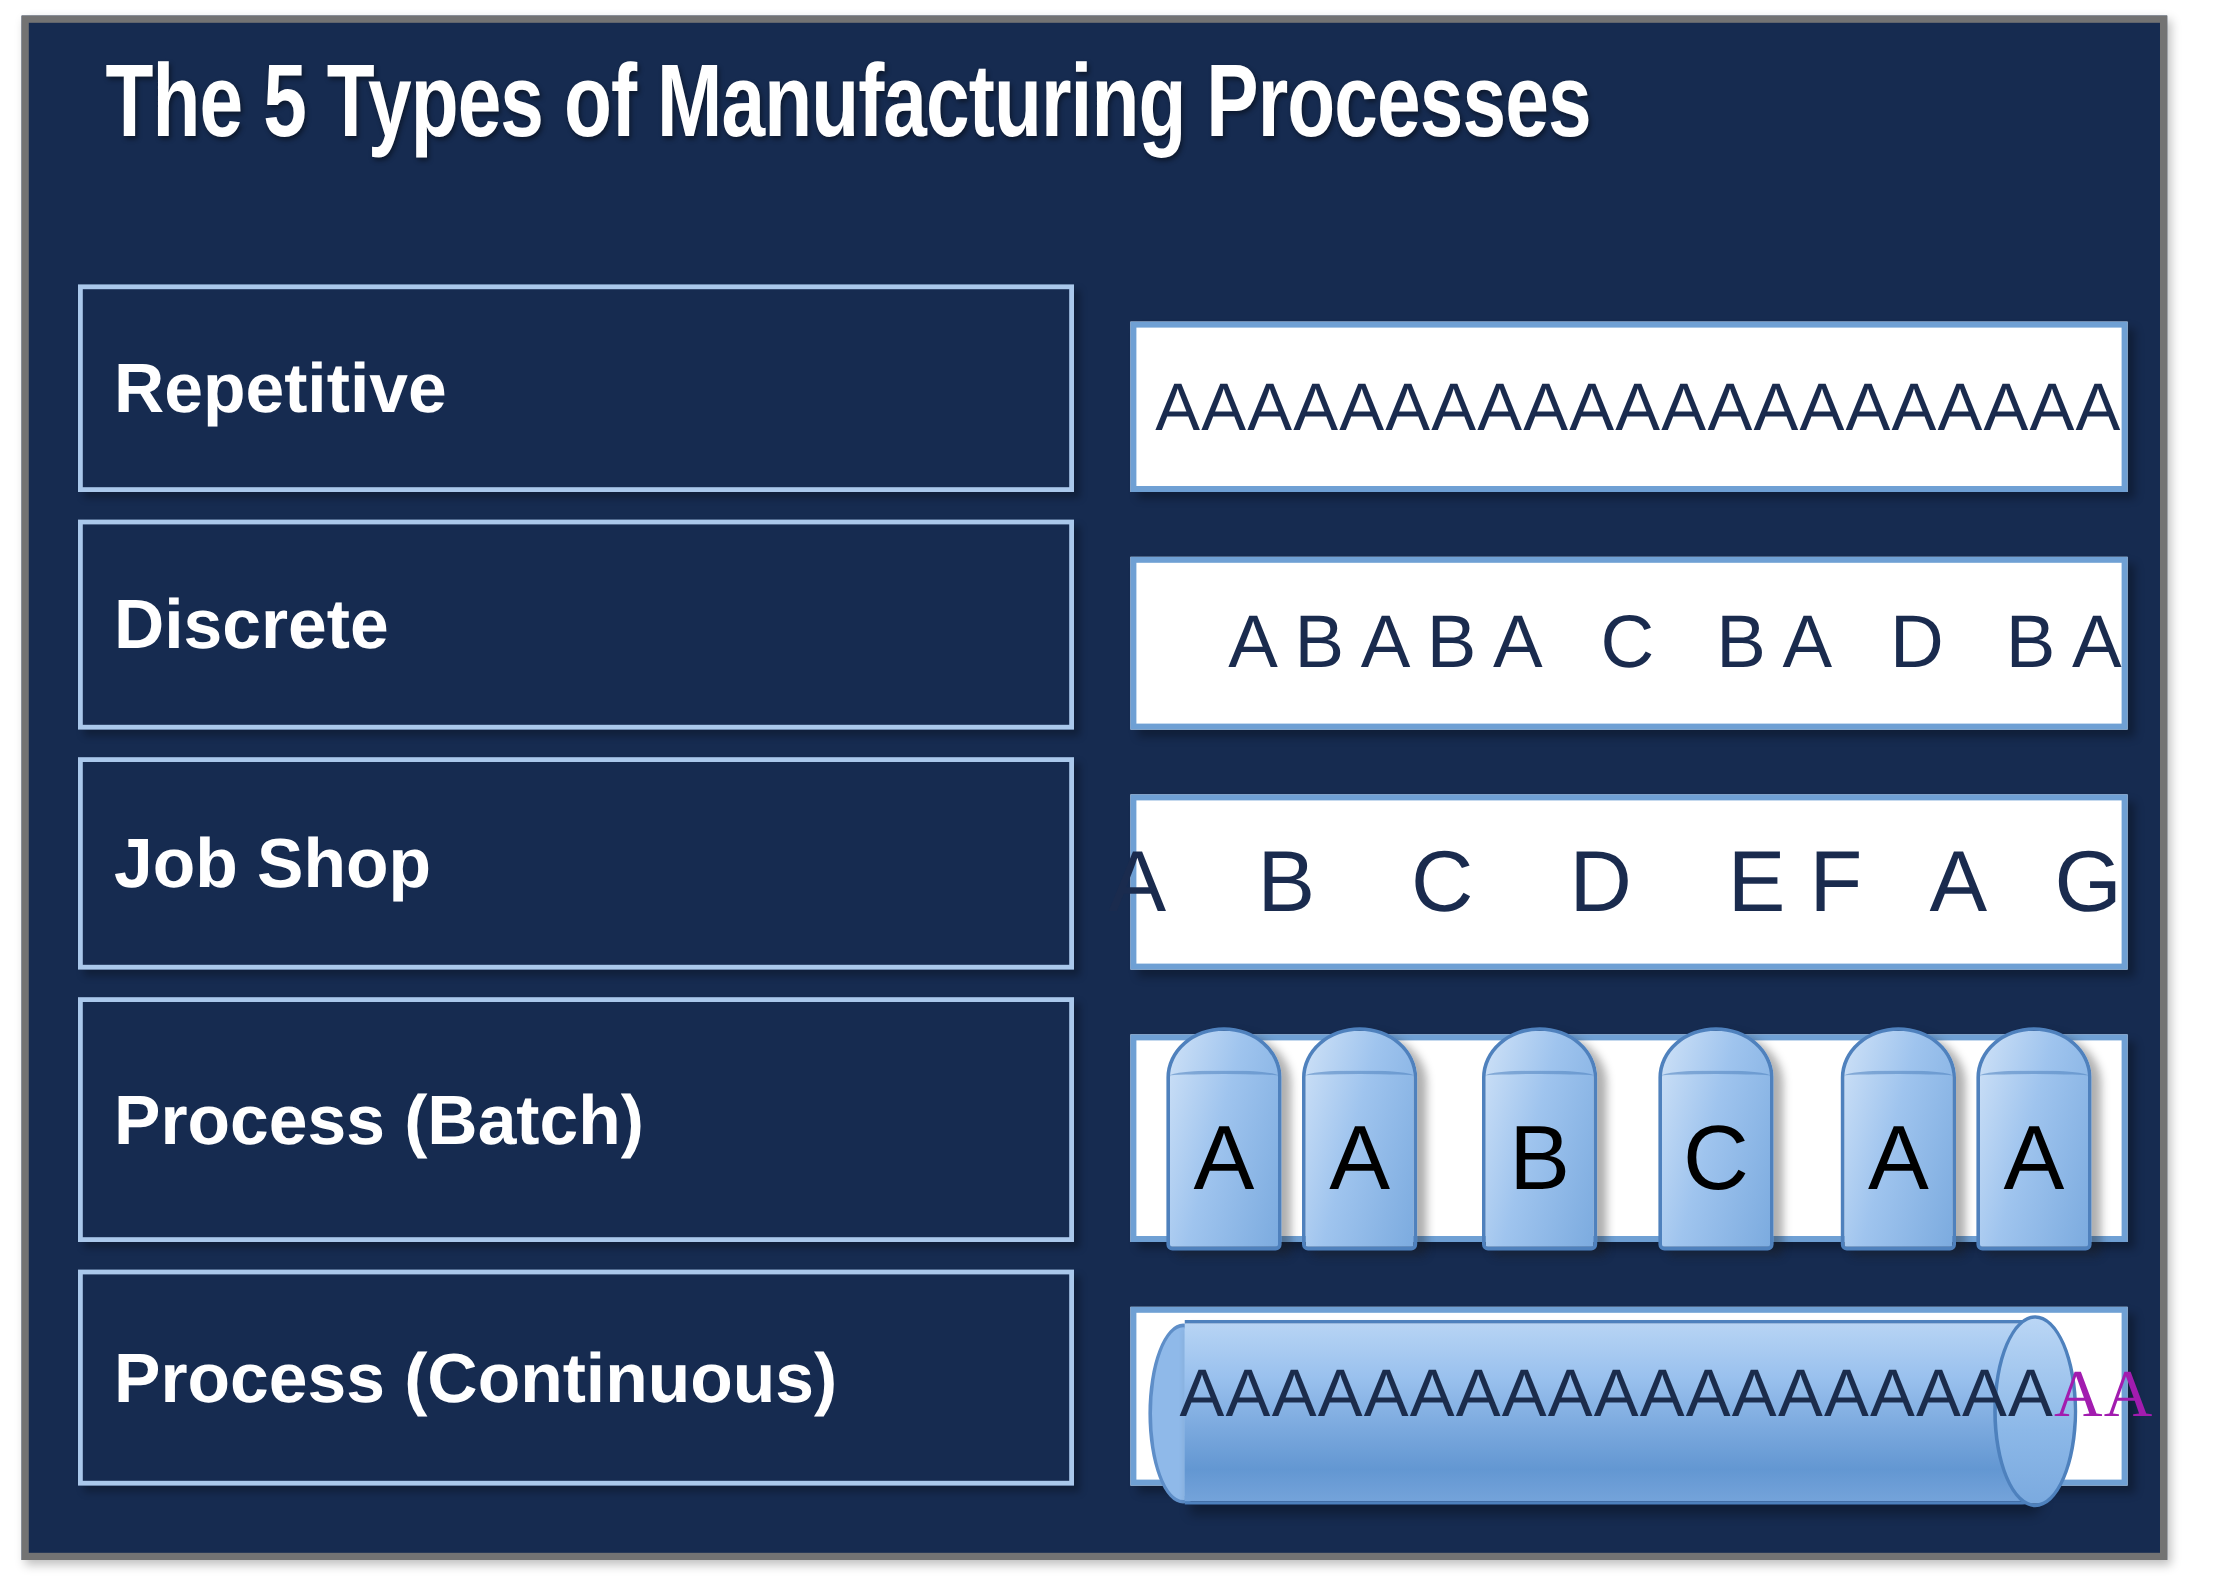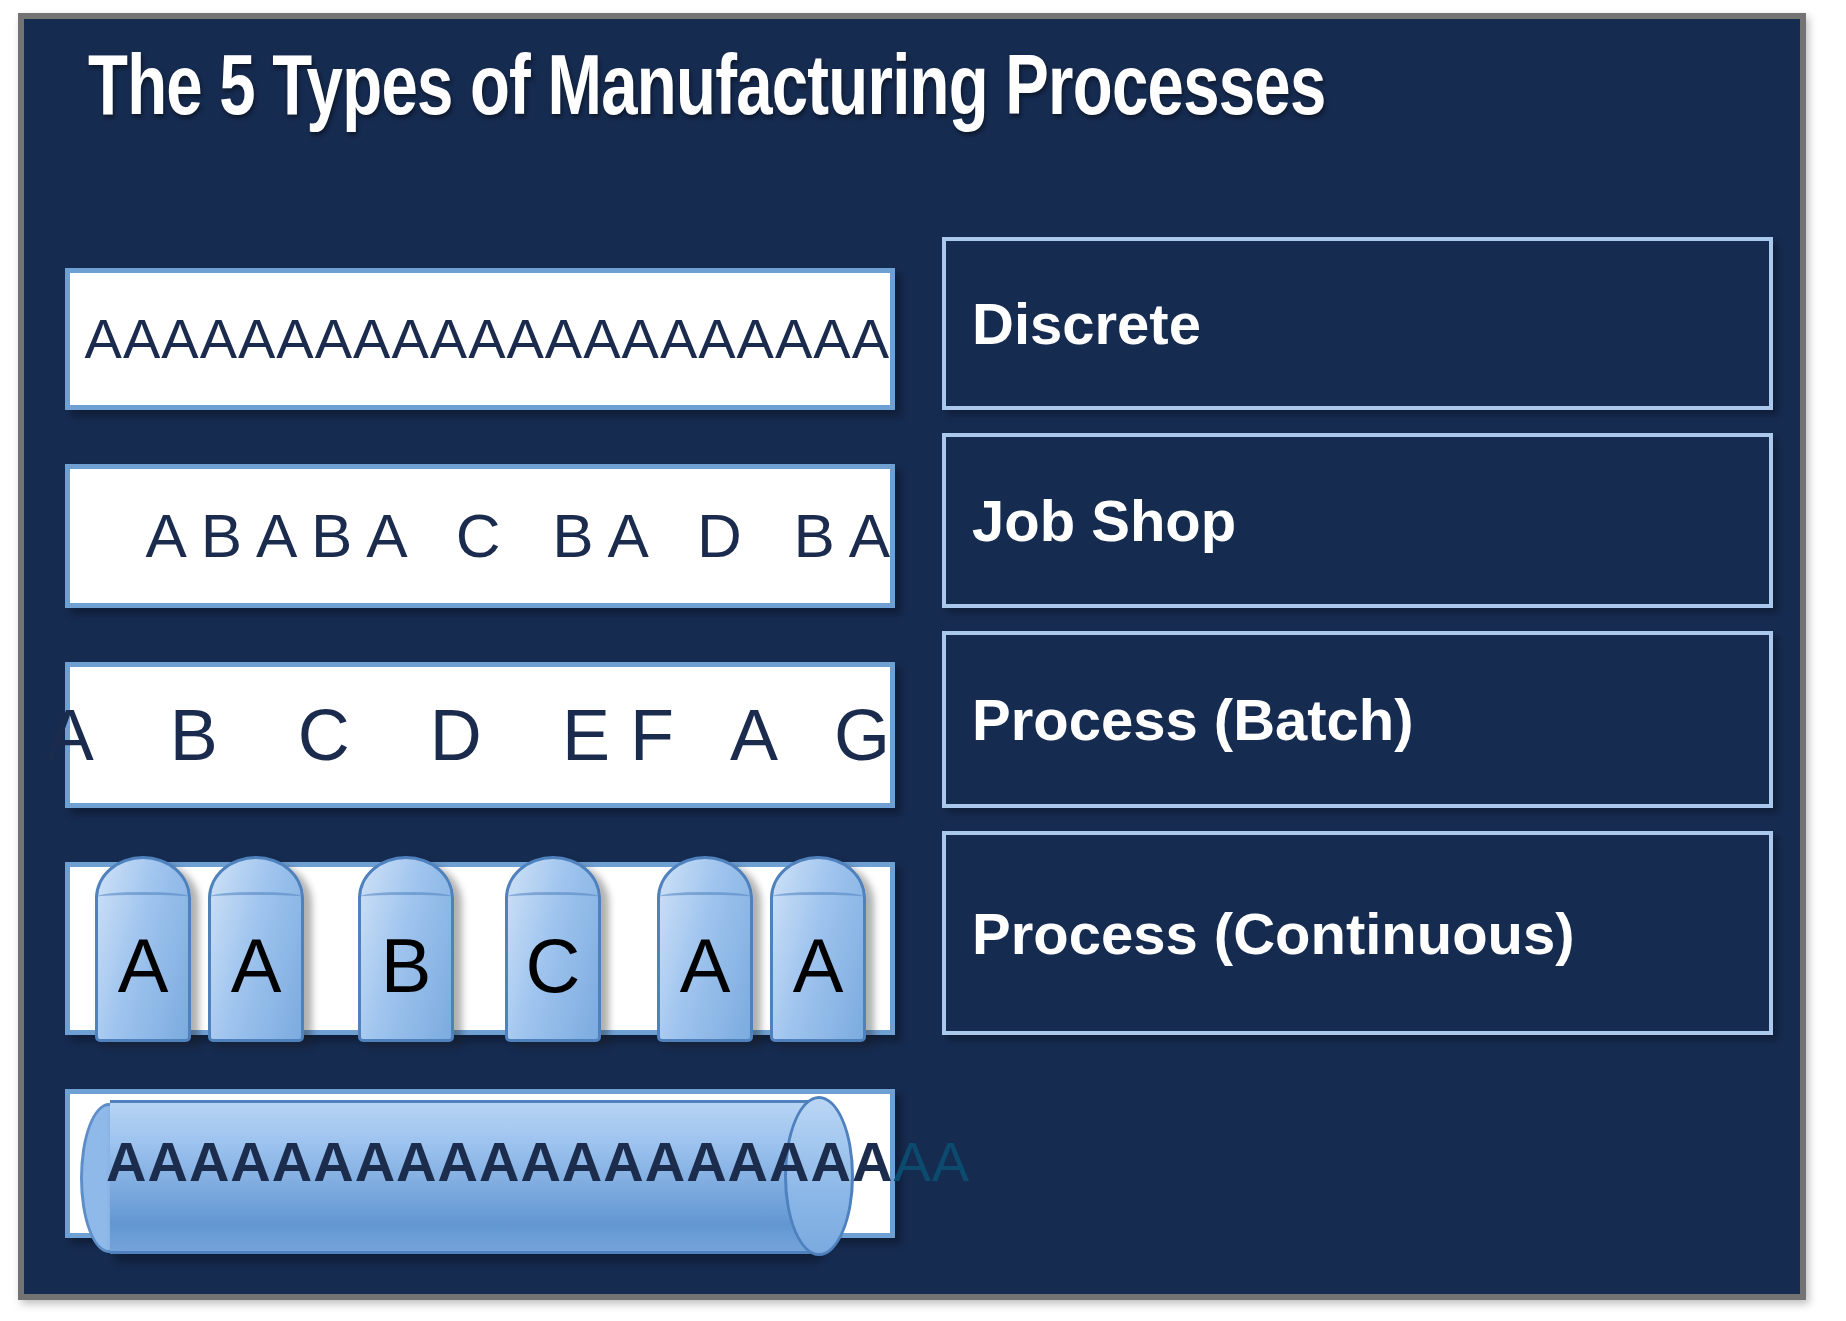--- a/index.html
+++ b/index.html
@@ -127,32 +127,35 @@
     background:linear-gradient(180deg,#BAD6F5 0%,#8CB8E8 60%,#7BAADF 100%);
     z-index:3;
   }
   .cyl-text {
     position:absolute; left:36px; top:50%;
     transform:translateY(-54%);
     z-index:4;
     font-size:56px; line-height:1;
     white-space:nowrap; letter-spacing:1px;
   }
-  .cyl-text .navy { color:#1B2C4C;font-weight:bold; }
-  .cyl-text .black { color:#0c4a6e; }
+  .cyl-text .navy { color:#1B2C4C; }
+  .cyl-text .black { color:#a21caf;font-family:Liberation Serif, serif; }
 </style>
 </head>
 <body>
 
 <div class="slide">
 
   <div class="title">The 5 Types of Manufacturing Processes</div>
 
   <div class="grid">
 
+    <div class="label-box">
+      <span>Repetitive</span>
+    </div>
     <div class="content-box">
       <div class="letters seq1">AAAAAAAAAAAAAAAAAAAAA</div>
     </div>
 
     <div class="label-box">
       <span>Discrete</span>
     </div>
     <div class="content-box">
       <div class="letters seq2">A B A B A   C   B A   D   B A</div>
     </div>

